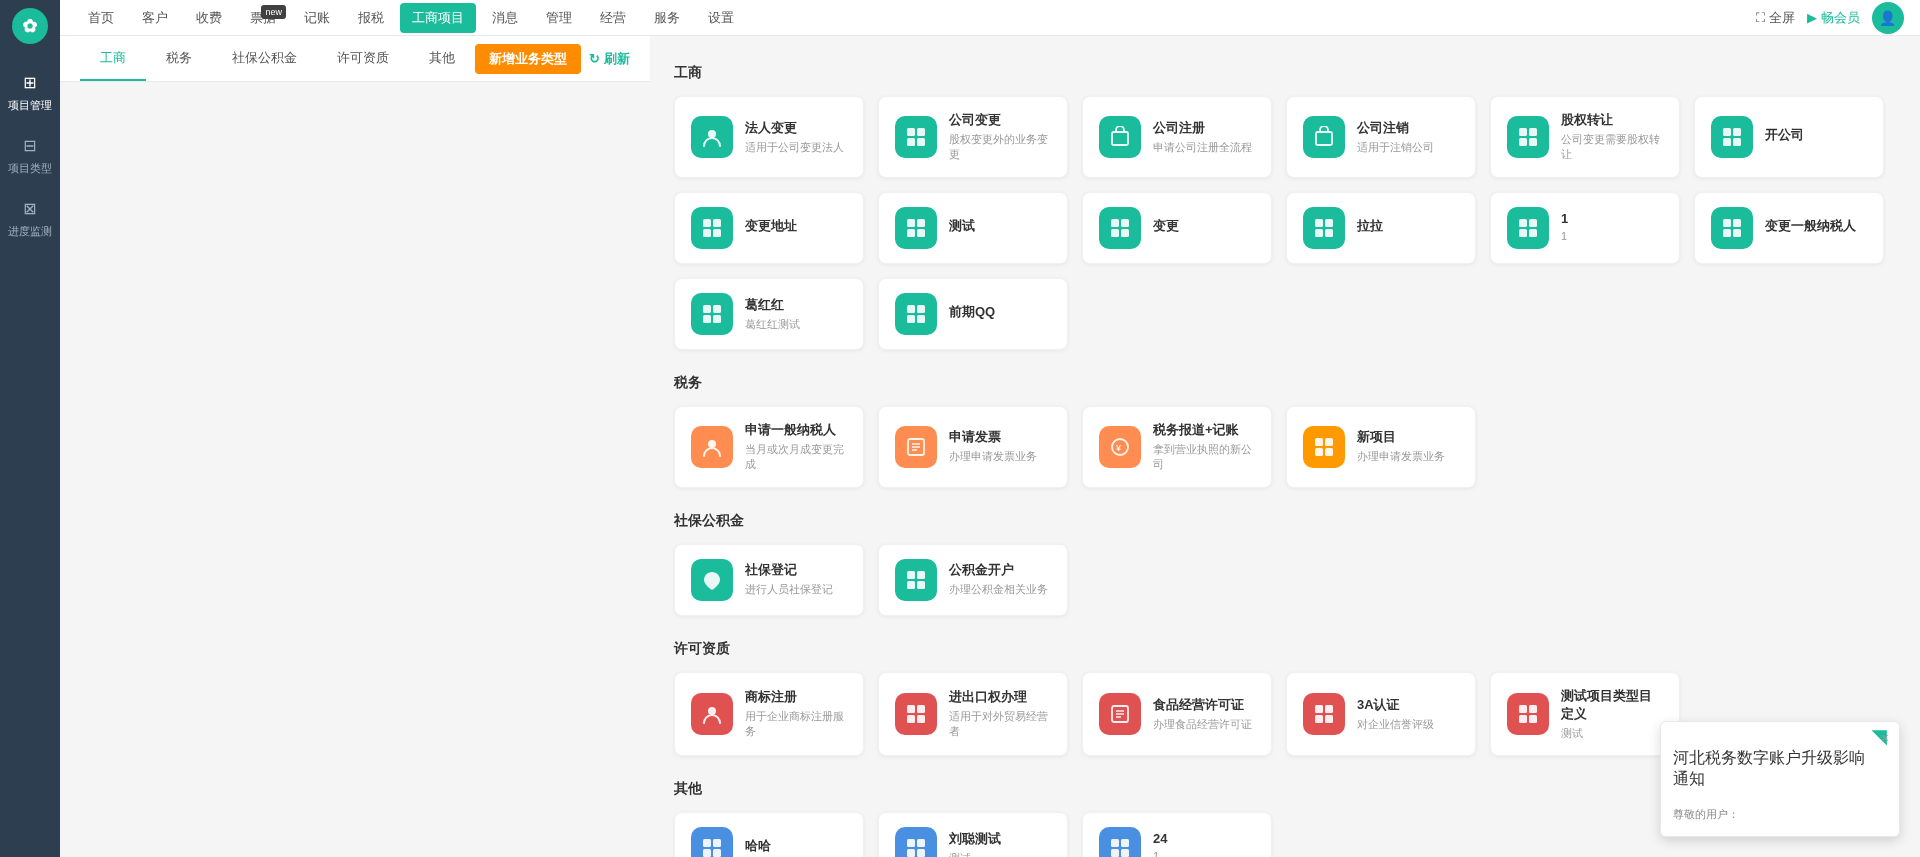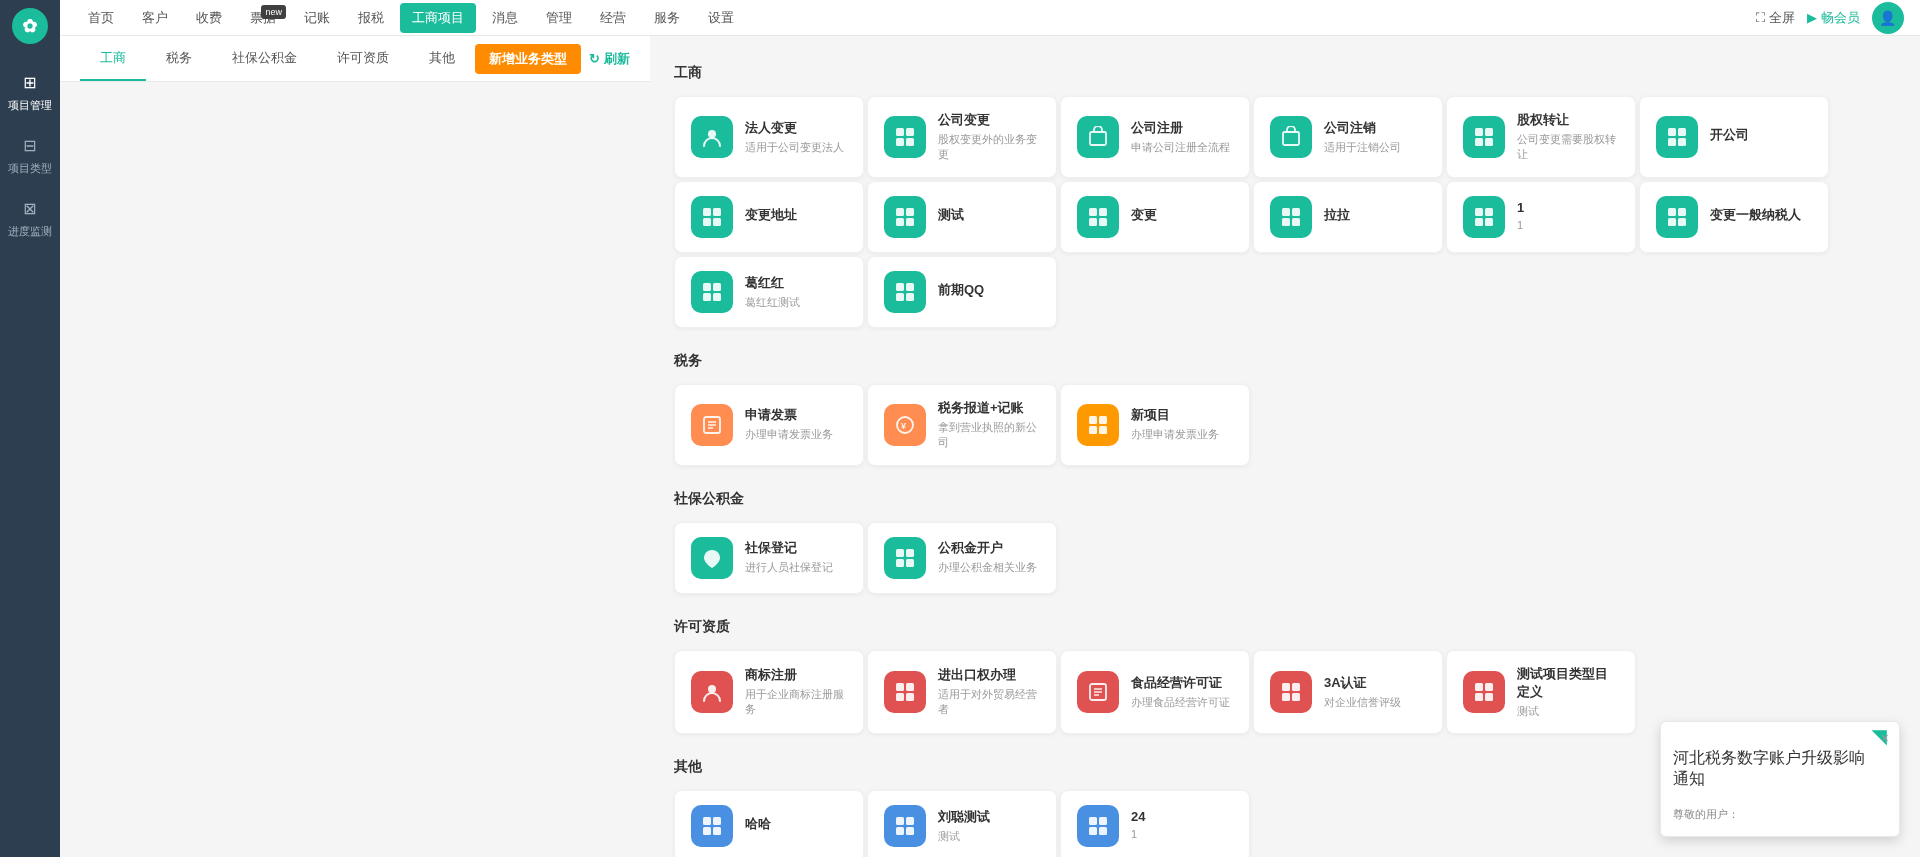--- a/index.html
+++ b/index.html
@@ -195,21 +195,21 @@
       font-size: 14px;
       font-weight: bold;
       color: #333;
       margin-bottom: 14px;
       margin-top: 8px;
     }
 
     .cards-grid {
       display: flex;
       flex-wrap: wrap;
-      gap: 3px;
+      gap: 14px;
       margin-bottom: 24px;
     }
 
     .card {
       background: #fff;
       border-radius: 8px;
       padding: 14px 16px;
       display: flex;
       align-items: center;
       gap: 12px;
@@ -548,20 +548,32 @@
               <div class="card-name">前期QQ</div>
               <div class="card-desc"></div>
             </div>
           </div>
         </div>
         <div class="section-title">税务</div>
         <div class="cards-grid">
           <div class="card">
             <div class="card-icon" style="background: rgb(255, 140, 80);">
               <svg width="22" height="22" viewBox="0 0 22 22" fill="none">
+        <circle cx="11" cy="8" r="4" fill="white" opacity="0.9"></circle>
+        <path d="M3 20c0-4.4 3.6-8 8-8s8 3.6 8 8" stroke="white" stroke-width="2" stroke-linecap="round" opacity="0.9"></path>
+      </svg>
+            </div>
+            <div class="card-text">
+              <div class="card-name">申请一般纳税人</div>
+              <div class="card-desc">当月或次月成变更完成</div>
+            </div>
+          </div>
+          <div class="card">
+            <div class="card-icon" style="background: rgb(255, 140, 80);">
+              <svg width="22" height="22" viewBox="0 0 22 22" fill="none">
         <rect x="3" y="3" width="16" height="16" rx="2" stroke="white" stroke-width="1.8" opacity="0.9"></rect>
         <line x1="7" y1="8" x2="15" y2="8" stroke="white" stroke-width="1.5" opacity="0.9"></line>
         <line x1="7" y1="11" x2="15" y2="11" stroke="white" stroke-width="1.5" opacity="0.9"></line>
         <line x1="7" y1="14" x2="12" y2="14" stroke="white" stroke-width="1.5" opacity="0.9"></line>
       </svg>
             </div>
             <div class="card-text">
               <div class="card-name">申请发票</div>
               <div class="card-desc">办理申请发票业务</div>
             </div>

